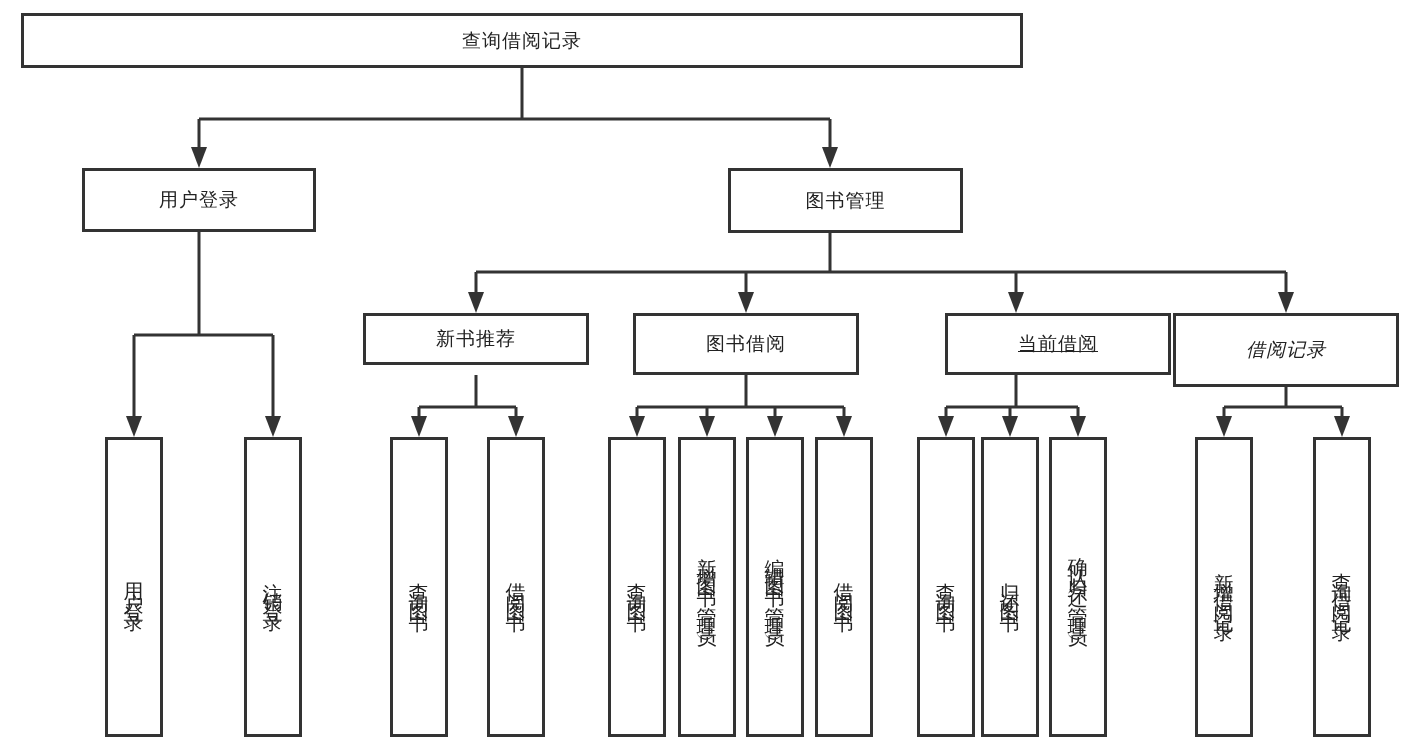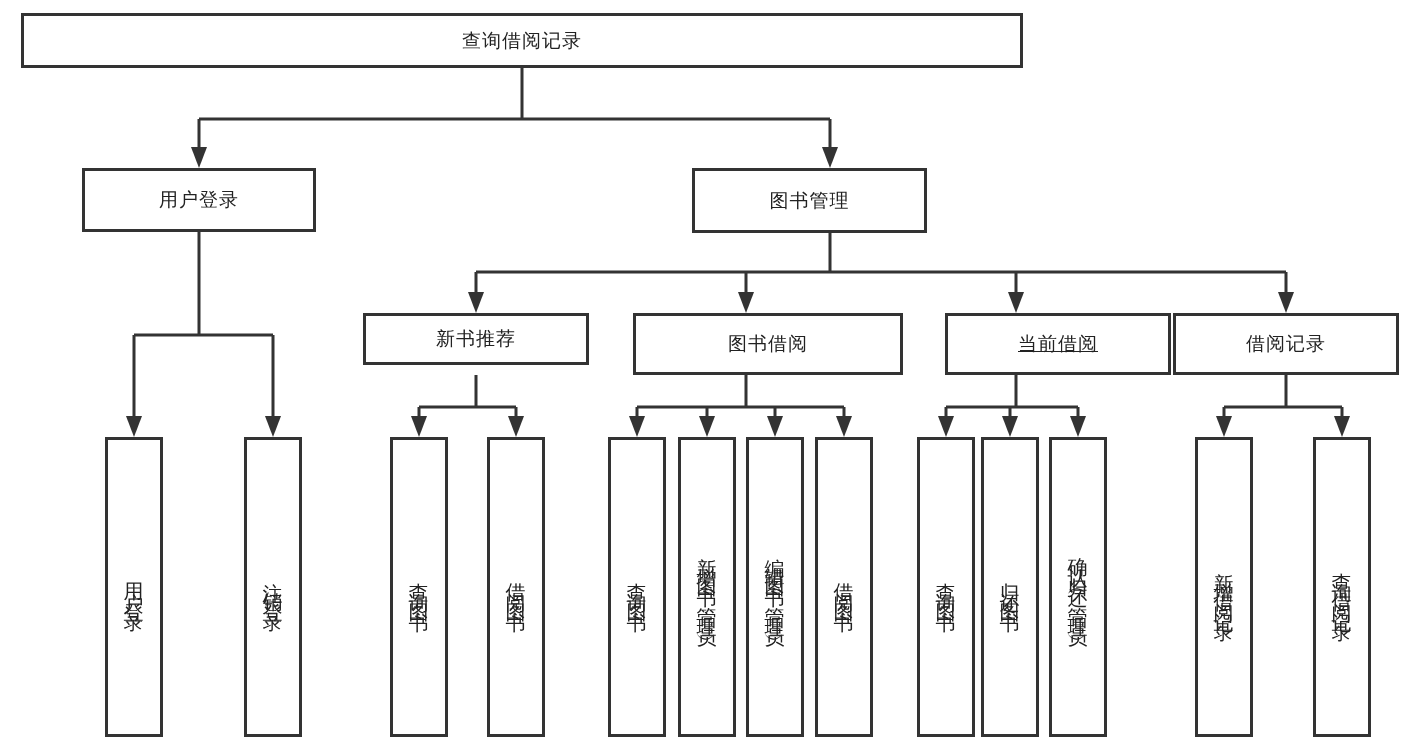--- a/index.html
+++ b/index.html
@@ -54,25 +54,25 @@
     text-orientation: mixed;
     font-size: 20px;
     letter-spacing: 10px;
     white-space: normal;
     line-height: 1;
   }
 
   
   .n-root      { left: 21px;   top: 13px;  width: 1002px; height: 55px; }
   .n-login     { left: 82px;   top: 168px; width: 234px;  height: 64px; }
-  .n-mgmt      { left: 692px;  top: 168px; width: 235px;  height: 65px; }
+  .n-mgmt      { left: 728px;  top: 168px; width: 235px;  height: 65px; }
   .n-g0        { left: 363px;  top: 313px; width: 226px;  height: 52px; }
-  .n-g1        { left: 633px;  top: 313px; width: 270px;  height: 62px; }
+  .n-g1        { left: 633px;  top: 313px; width: 226px;  height: 62px; }
   .n-g2        { left: 945px;  top: 313px; width: 226px;  height: 62px; text-decoration: underline; }
-  .n-g3        { left: 1173px; top: 313px; width: 226px;  height: 62px; }
+  .n-g3        { left: 1173px; top: 313px; width: 226px;  height: 74px; font-style: italic; }
 
   
   .leaf { top: 437px; width: 58px; height: 300px; }
   .l-a0 { left: 105px; }
   .l-a1 { left: 244px; }
   .l-b0 { left: 390px; }
   .l-b1 { left: 487px; }
   .l-c0 { left: 608px; }
   .l-c1 { left: 678px; }
   .l-c2 { left: 746px; }

